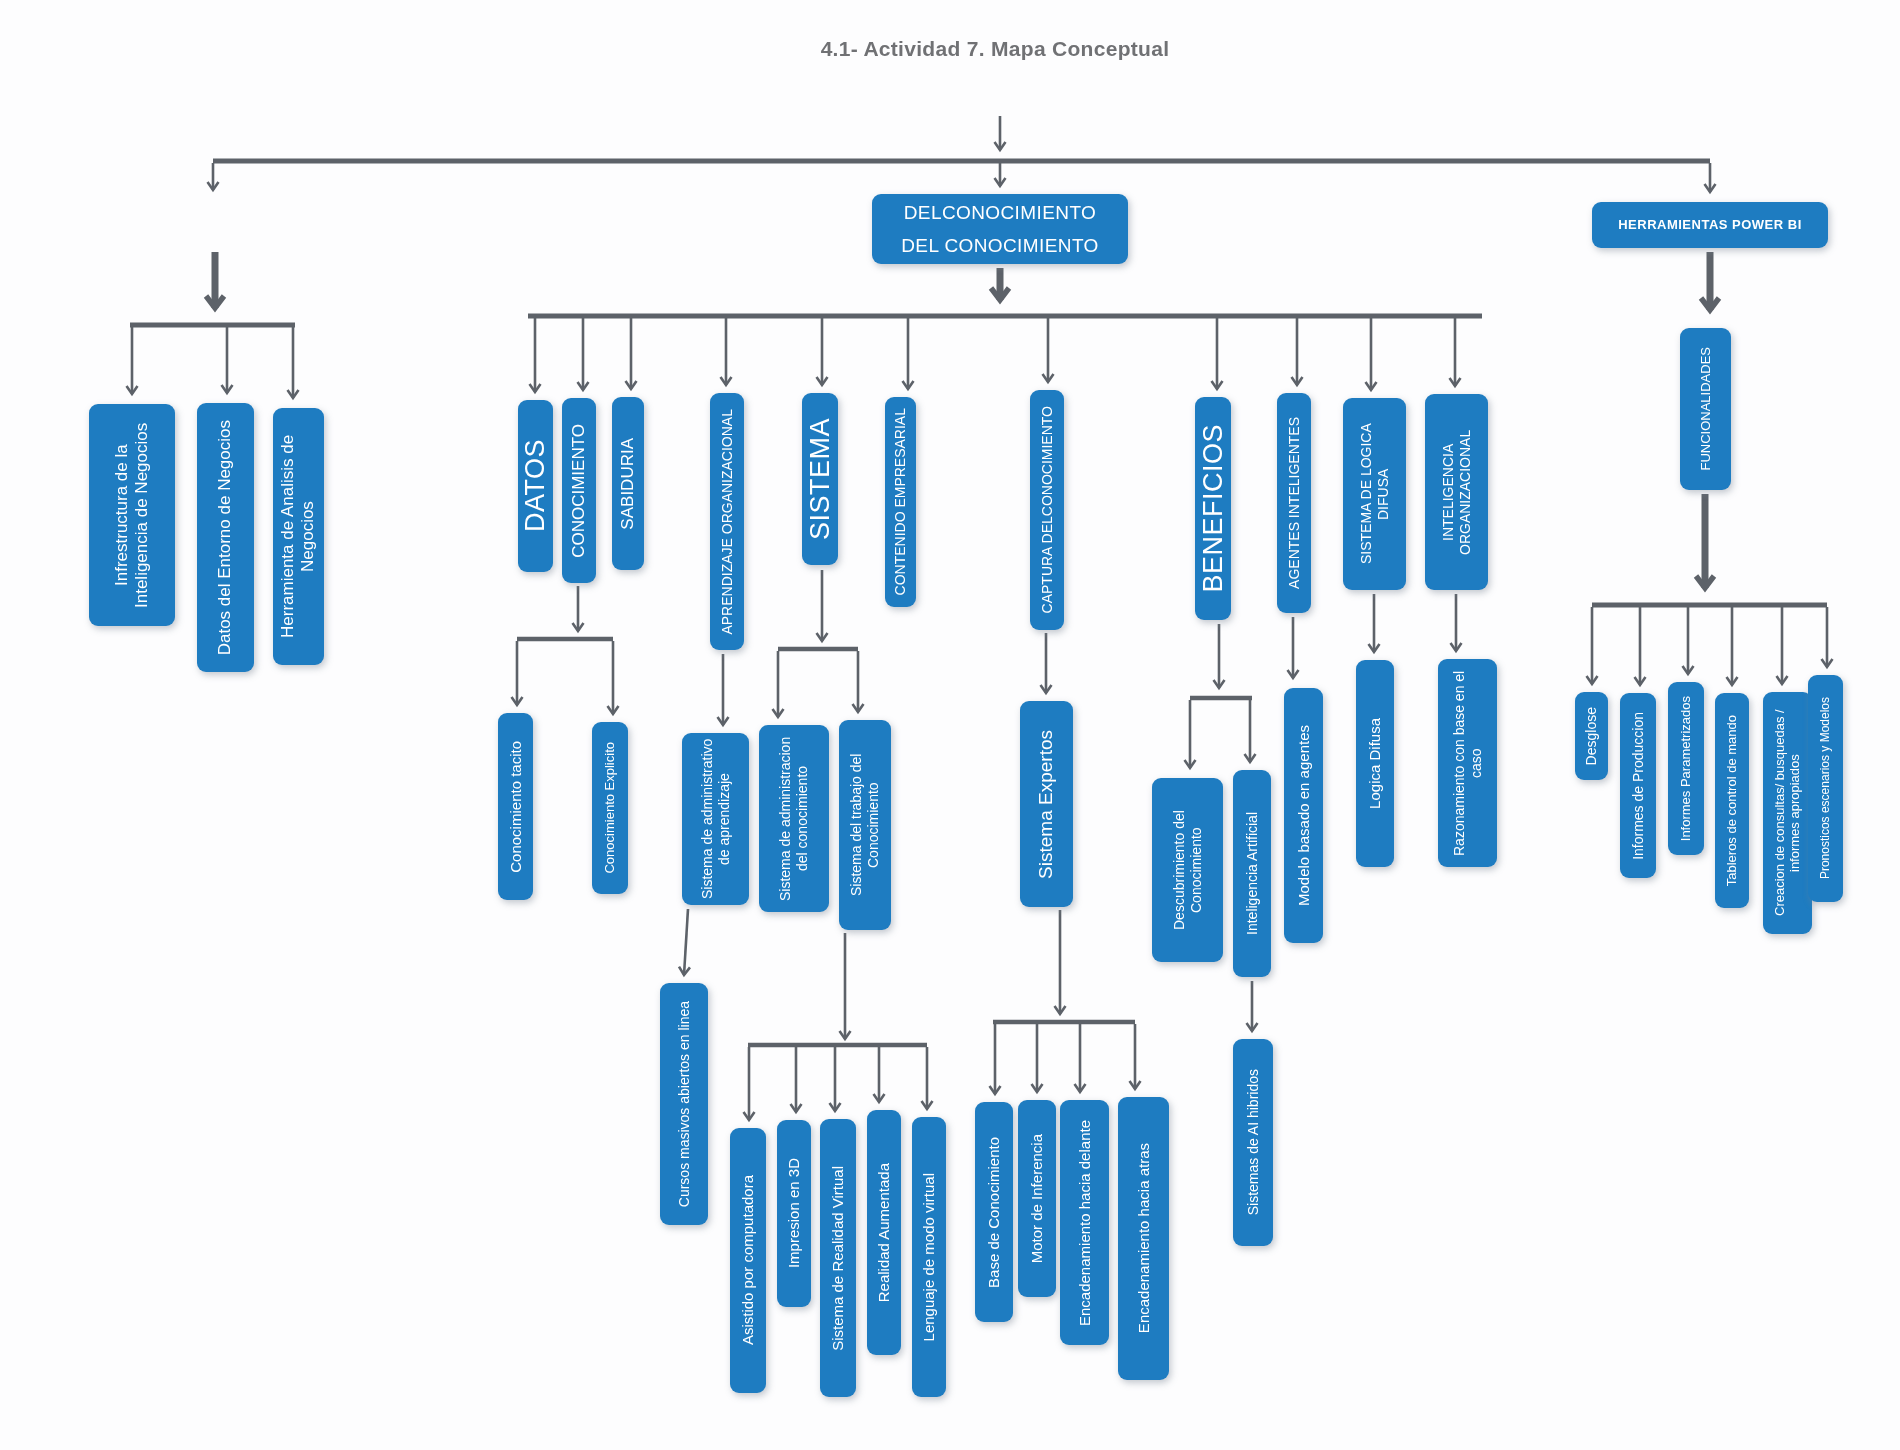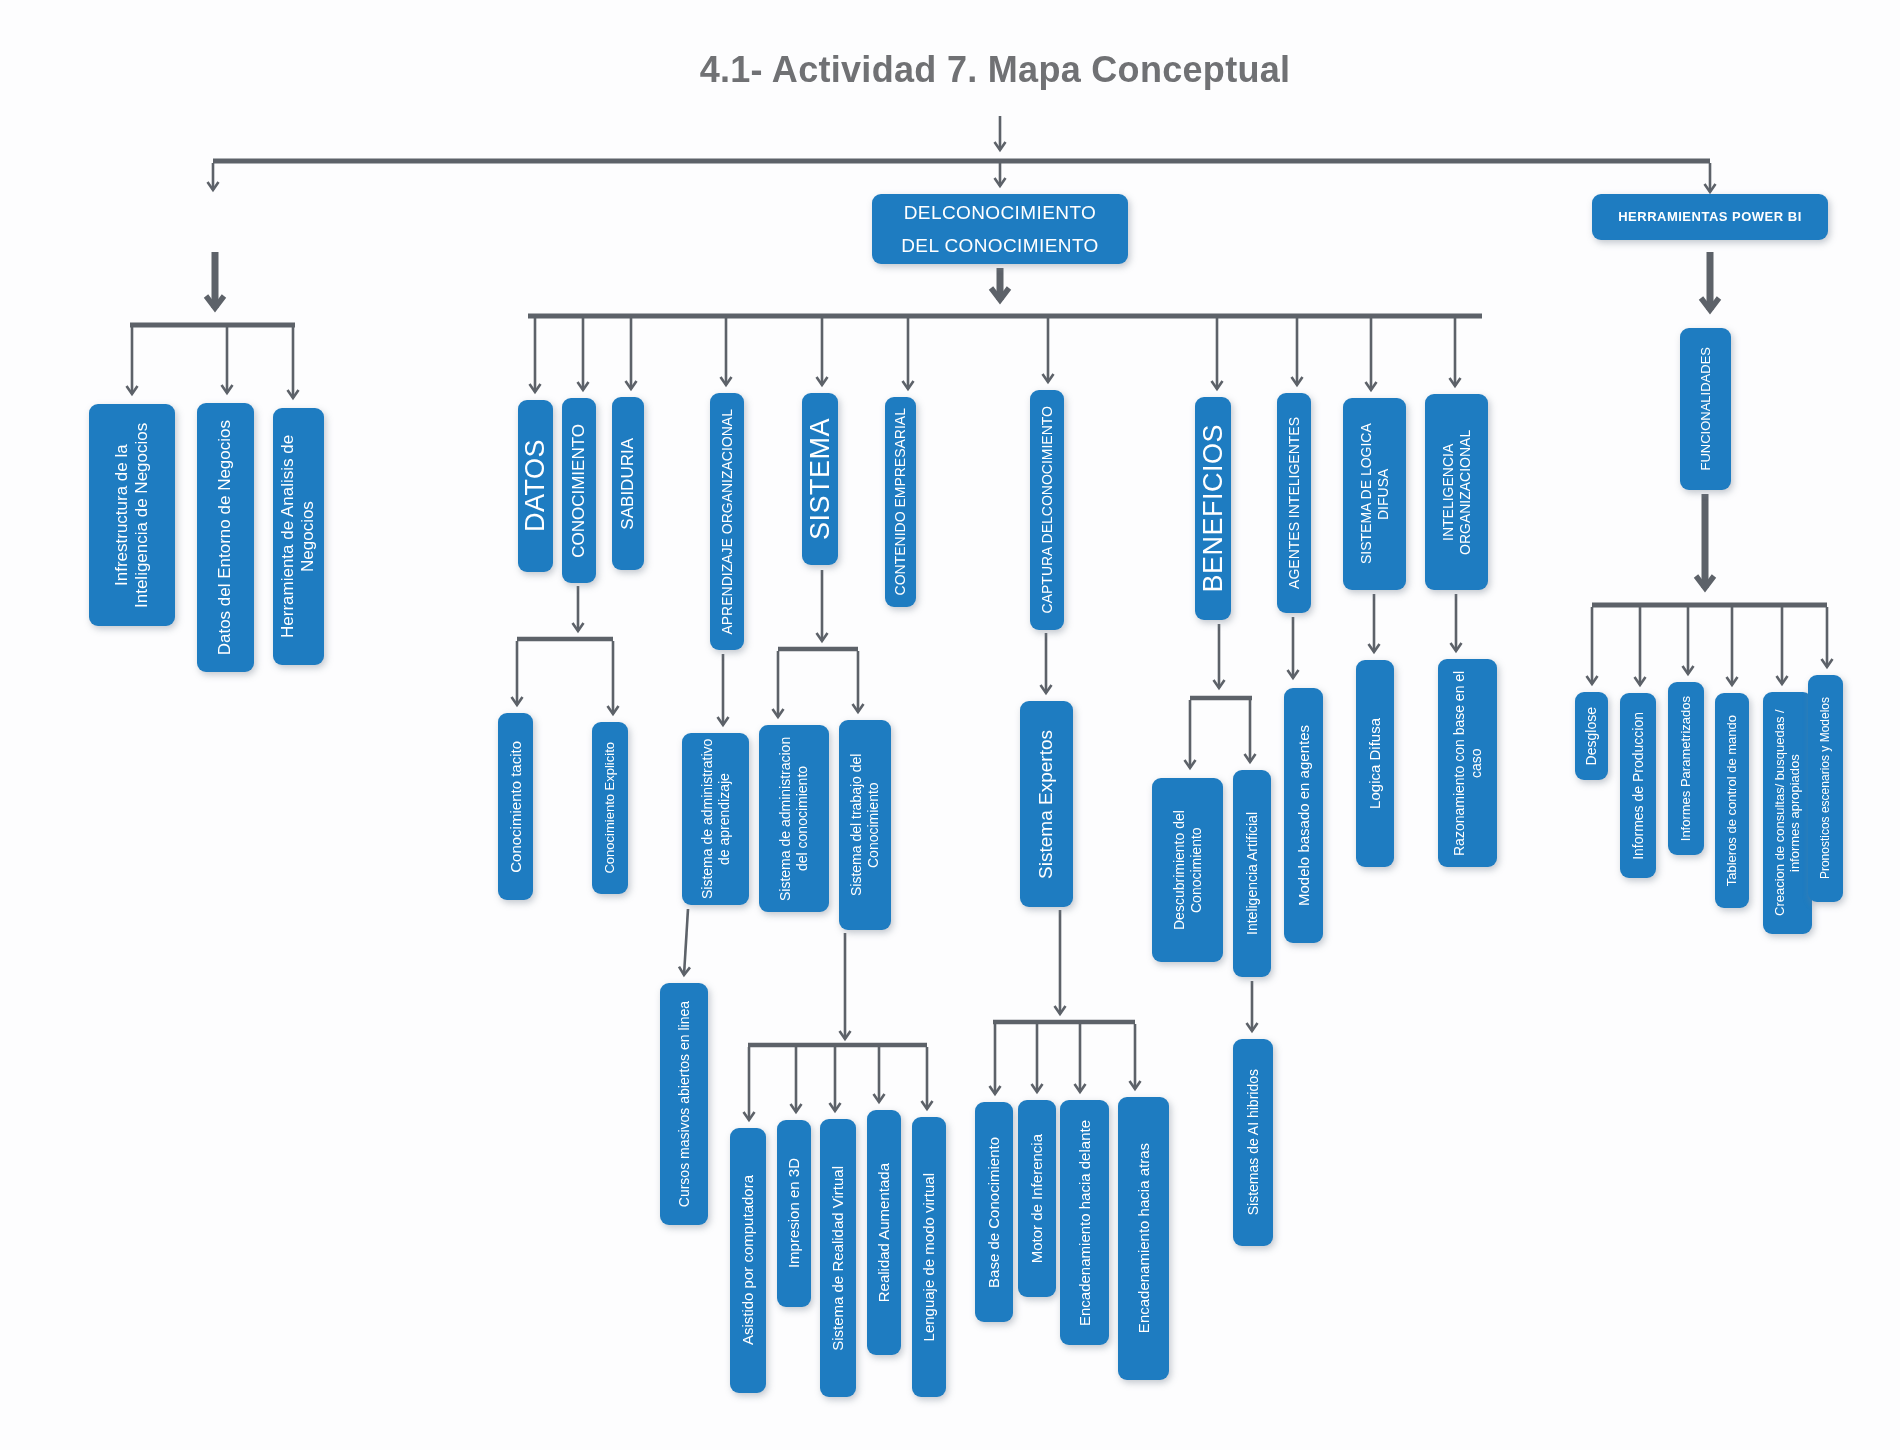--- a/index.html
+++ b/index.html
@@ -2,22 +2,22 @@
 <html><head>
 <meta charset="utf-8">
 <style>
   html,body { margin:0; padding:0; background:#ffffff; }
   .stage {
     position:relative; width:1900px; height:1450px; background:#fdfdfe;
     font-family:"Liberation Sans", sans-serif; overflow:hidden;
   }
   .title {
     position:absolute; left:645px; top:30px; width:700px;
-    text-align:center; font-size:36px; font-weight:700;
-    color:#707174; line-height:38px; letter-spacing:.3px;margin-top:21px;
+    text-align:center; font-size:21px; font-weight:700;
+    color:#707174; line-height:38px; letter-spacing:.3px;
   }
   svg.wires { position:absolute; left:0; top:0; pointer-events:none; }
   svg.wires line { stroke:#5d6269; fill:none; }
   .w5 line { stroke-width:5px; }
   .w4 line { stroke-width:4.5px; }
   .w2 line { stroke-width:2.6px; }
   .w7 line { stroke-width:7px; }
   .node {
     position:absolute; background:#1e7cc1; color:#ffffff;
     border-radius:9px; box-sizing:border-box;
@@ -127,21 +127,21 @@
       <line x1="1782" y1="607" x2="1782" y2="684" marker-end="url(#ah)"></line>
       <line x1="1827" y1="607" x2="1827" y2="667" marker-end="url(#ah)"></line>
     </g>
   </svg>
 
   <div class="title">
     <div>4.1- Actividad 7. Mapa Conceptual</div>
   </div>
 
   <div class="node h admin" style="left:872px;top:194px;width:256px;height:70px">DELCONOCIMIENTO DEL CONOCIMIENTO</div>
-  <div class="node h caps" style="left:1592px;top:194px;width:236px;height:46px">HERRAMIENTAS POWER BI</div>
+  <div class="node h caps" style="left:1592px;top:202px;width:236px;height:46px">HERRAMIENTAS POWER BI</div>
 
   <div class="node v f17" style="left:89px;top:404px;width:86px;height:222px">
       <span>Infrestructura de la Inteligencia de Negocios</span>
     </div>
   <div class="node v f17" style="left:197px;top:403px;width:57px;height:269px">
       <span>Datos del Entorno de Negocios</span>
     </div>
   <div class="node v f17" style="left:273px;top:408px;width:51px;height:257px">
       <span>Herramienta de Analisis de Negocios</span>
     </div>

